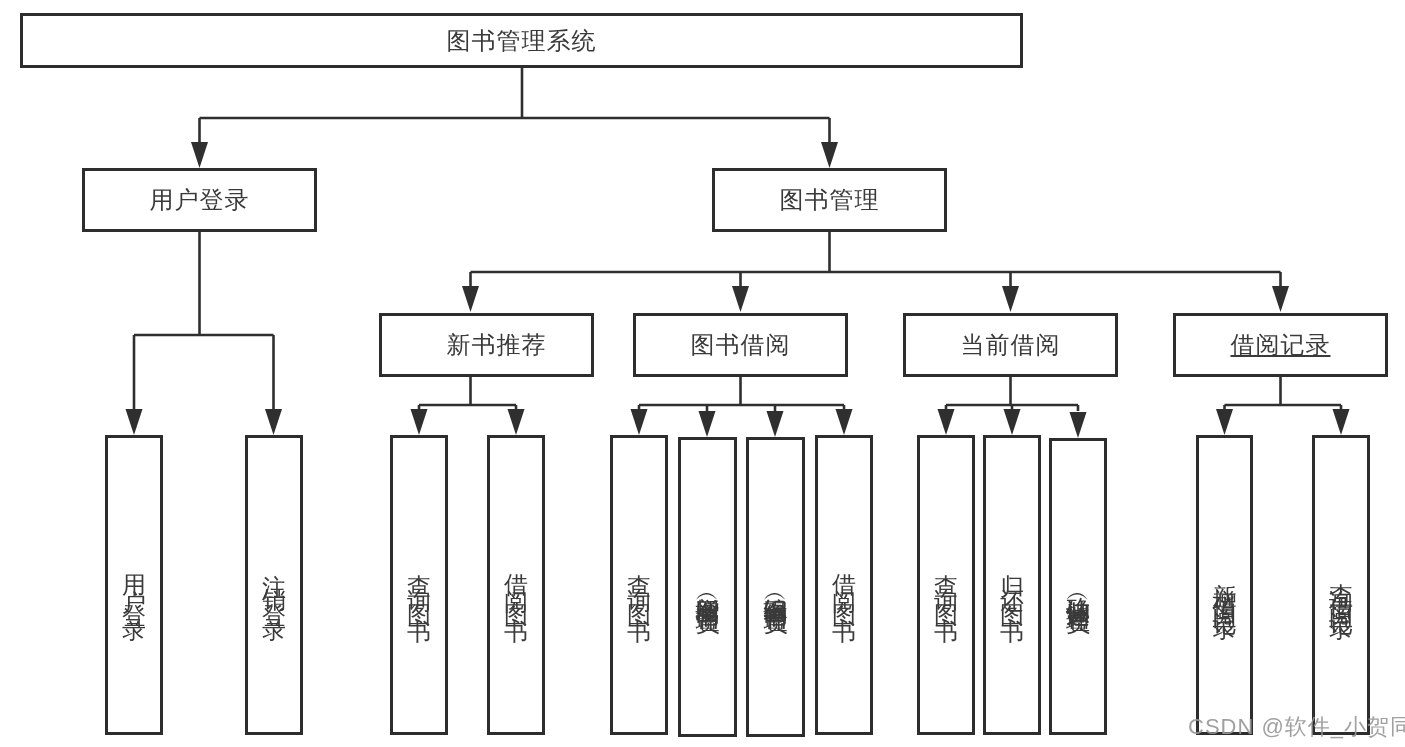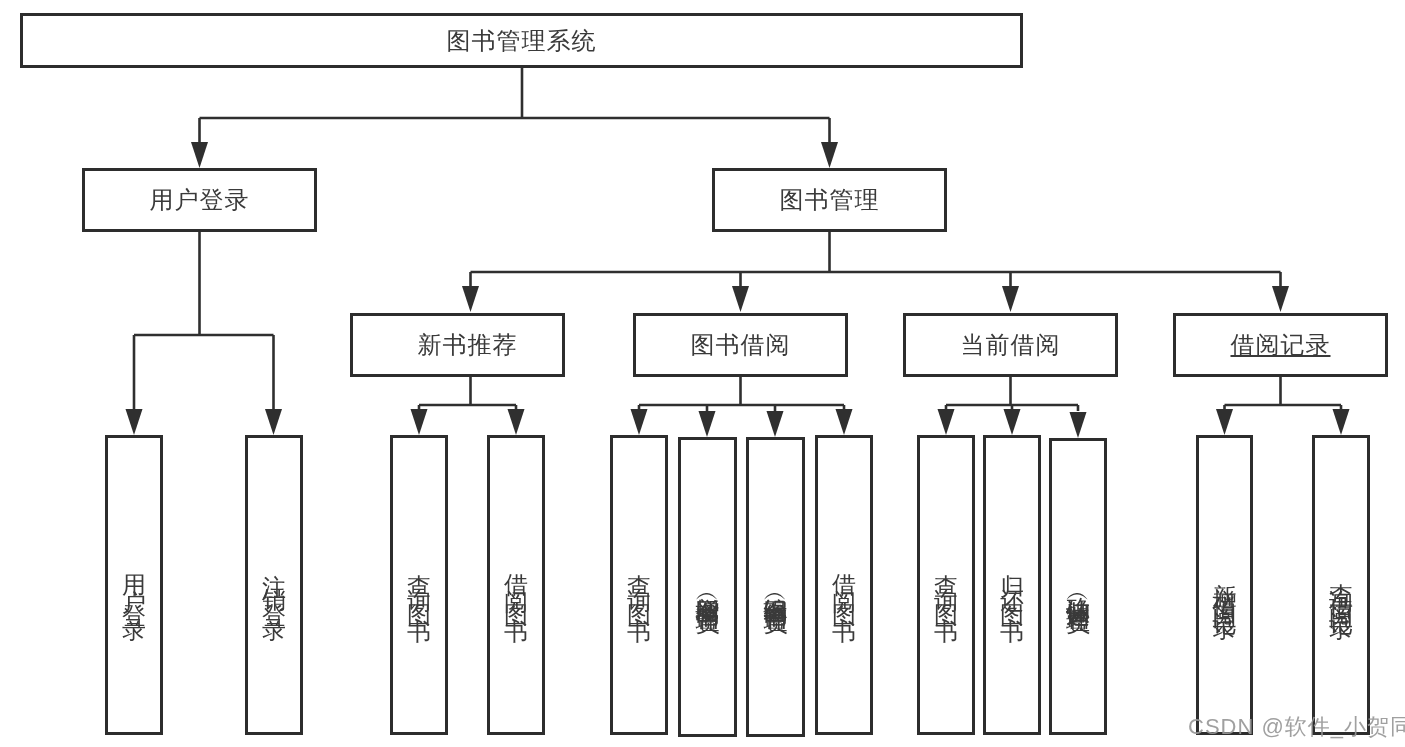--- a/index.html
+++ b/index.html
@@ -133,21 +133,21 @@
       <polygon points="1224.5,435 1216,409 1233,409"></polygon>
       <polygon points="1341,435 1332.5,409 1349.5,409"></polygon>
     </g>
   </svg>
 
   <div class="node" style="left:20px;top:13px;width:1003px;height:55px;">图书管理系统</div>
 
   <div class="node" style="left:82px;top:168px;width:235px;height:64px;">用户登录</div>
   <div class="node" style="left:712px;top:168px;width:235px;height:64px;">图书管理</div>
 
-  <div class="node" style="left:350px;top:313px;width:215px;height:64px;padding-left:20px;">新书推荐</div>
+  <div class="node" style="left:379px;top:313px;width:215px;height:64px;padding-left:20px;">新书推荐</div>
   <div class="node" style="left:903px;top:313px;width:215px;height:64px;">当前借阅</div>
   <div class="node" style="left:633px;top:313px;width:215px;height:64px;">图书借阅</div>
   <div class="node" style="left:1173px;top:313px;width:215px;height:64px;text-decoration:underline;">借阅记录</div>
 
   <div class="vbox" style="left:105px;top:435px;width:58px;height:300px;">
     <span class="vtext" style="letter-spacing: 15px;">用户登录</span>
   </div>
   <div class="vbox" style="left:245px;top:435px;width:58px;height:300px;">
     <span class="vtext" style="letter-spacing: 15px;">注销登录</span>
   </div>

